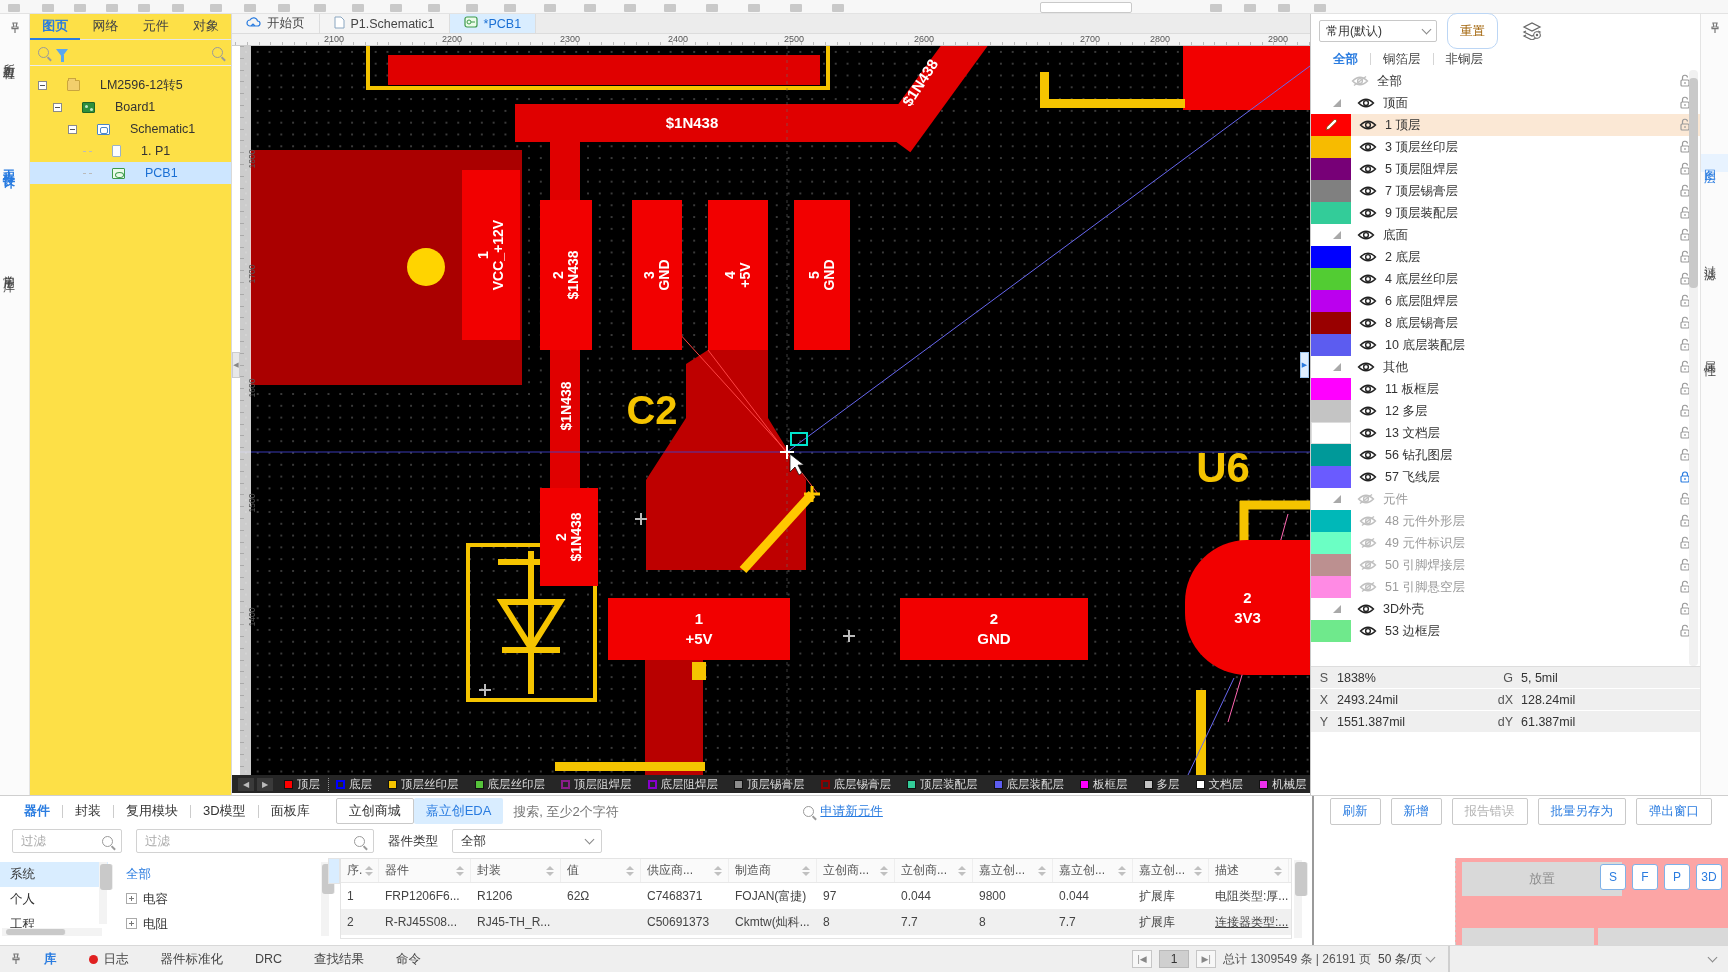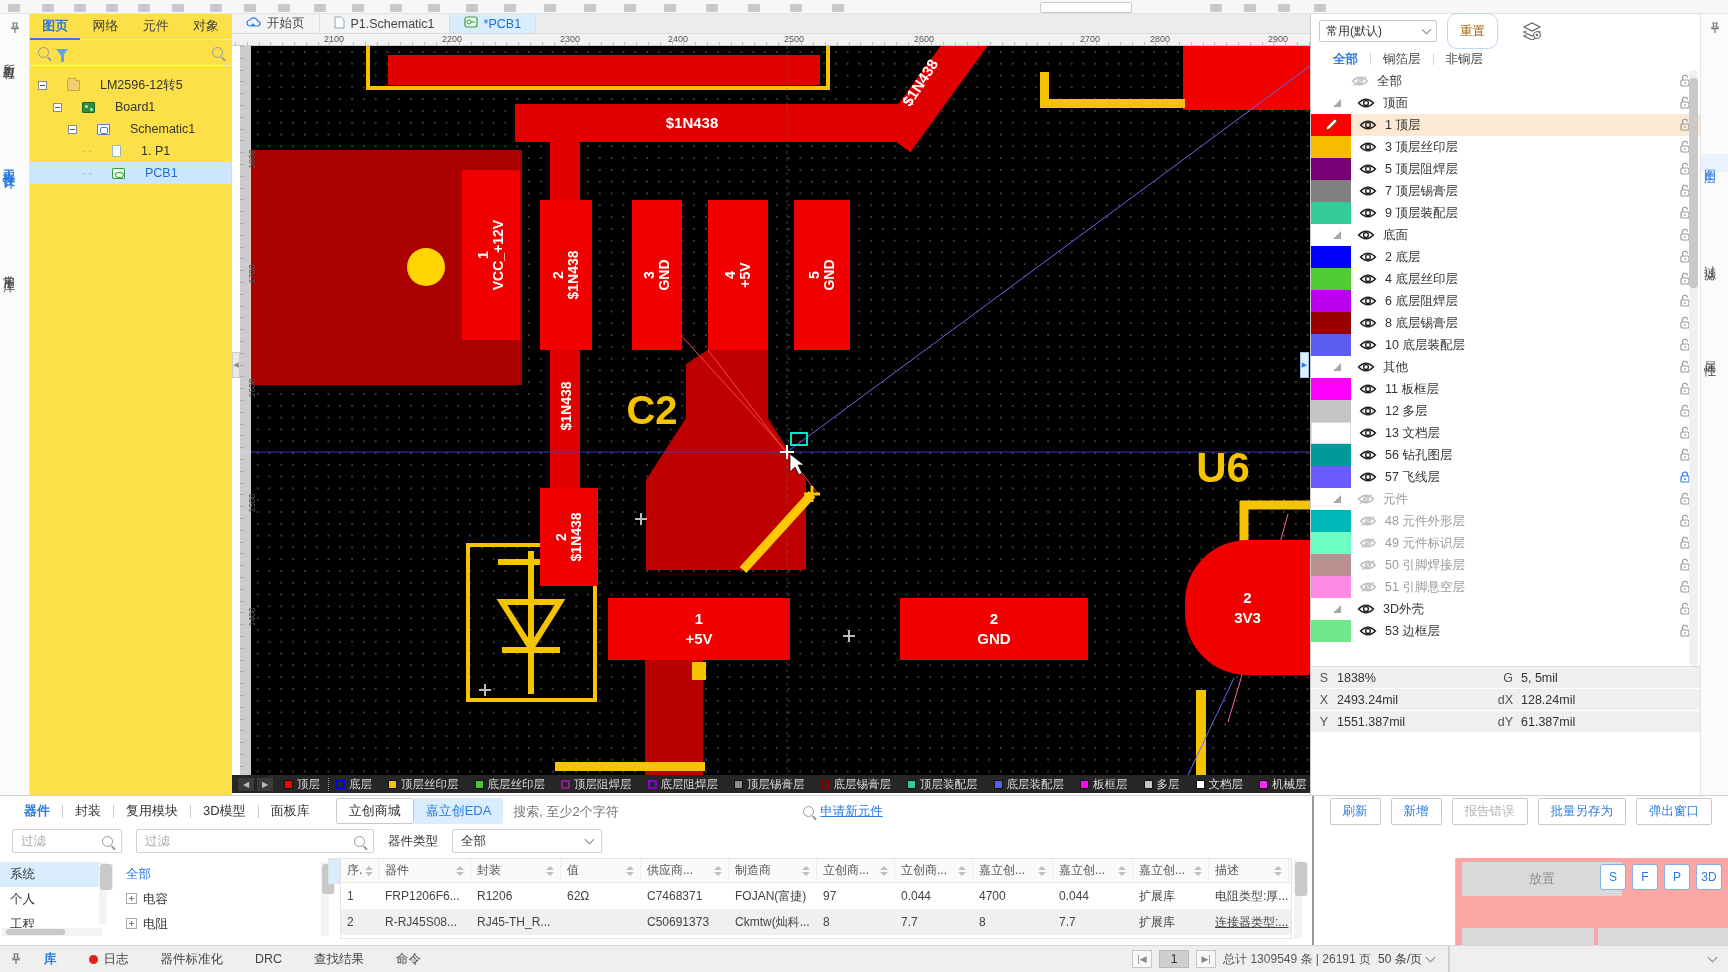--- a/index.html
+++ b/index.html
@@ -1018,21 +1018,21 @@
       <div id="bd-tbody">
           <div class="trd">
             <div class="td" style="width: 38px;">1</div>
             <div class="td" style="width: 92px;">FRP1206F6...</div>
             <div class="td" style="width: 90px;">R1206</div>
             <div class="td" style="width: 80px;">62Ω</div>
             <div class="td" style="width: 88px;">C7468371</div>
             <div class="td" style="width: 88px;">FOJAN(富捷)</div>
             <div class="td" style="width: 78px;">97</div>
             <div class="td" style="width: 78px;">0.044</div>
-            <div class="td" style="width: 80px;">4700</div>
+            <div class="td" style="width: 80px;">9800</div>
             <div class="td" style="width: 80px;">0.044</div>
             <div class="td" style="width: 76px;">扩展库</div>
             <div class="td" style="width: 80px;">电阻类型:厚...</div>
           </div>
           <div class="trd alt">
             <div class="td" style="width: 38px;">2</div>
             <div class="td" style="width: 92px;">R-RJ45S08...</div>
             <div class="td" style="width: 90px;">RJ45-TH_R...</div>
             <div class="td" style="width: 80px;"></div>
             <div class="td" style="width: 88px;">C50691373</div>

